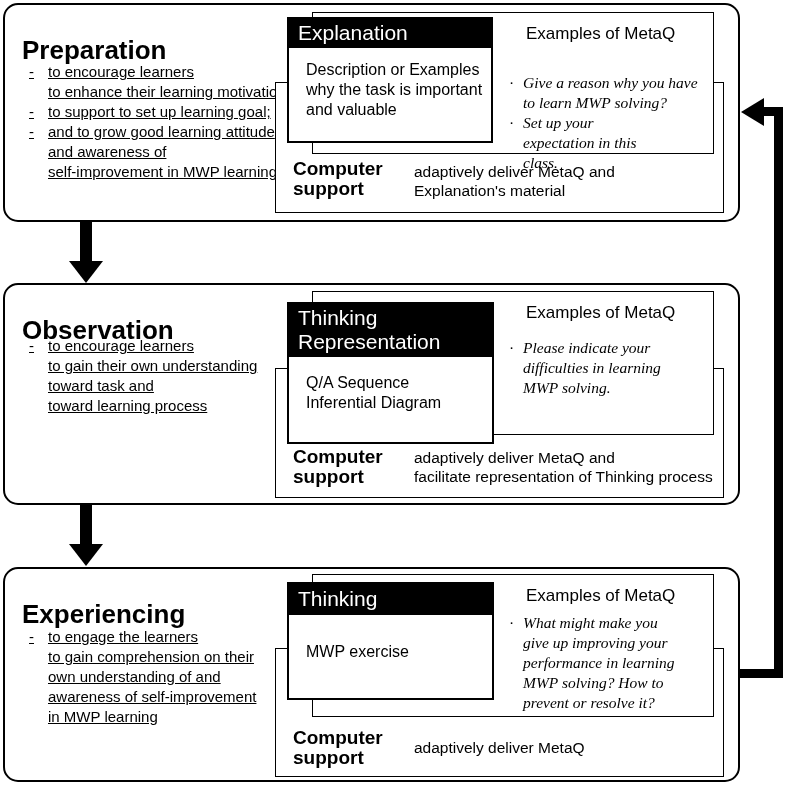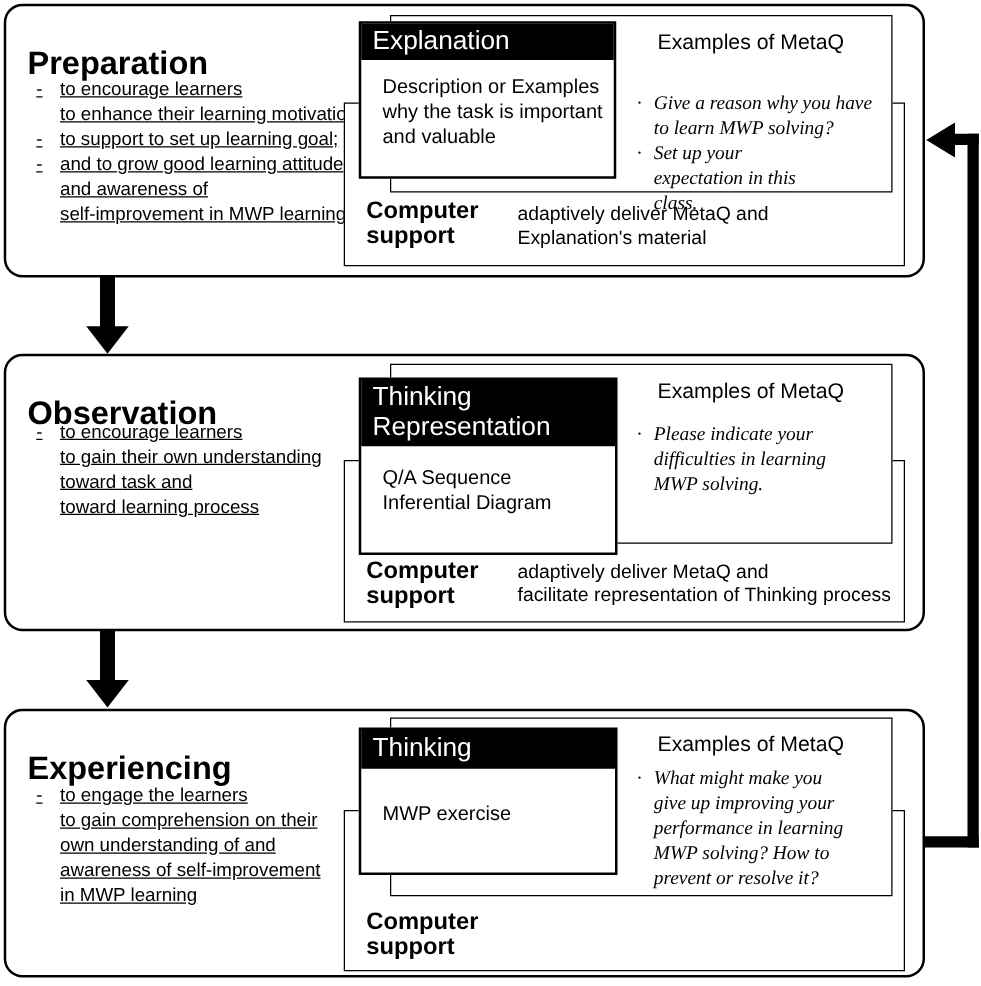--- a/index.html
+++ b/index.html
@@ -168,20 +168,21 @@
           <span>to engage the learners
 to gain comprehension on their
 own understanding of and
 awareness of self-improvement
 in MWP learning</span>
         </div>
     </div>
     <div class="cs-box">
       <div class="cs-label">Computer
 support</div>
+      <div class="cs-text">adaptively deliver MetaQ</div>
     </div>
     <div class="ex-box">
       <div class="ex-title">Examples of MetaQ</div>
       <div class="ex-items">
         <div class="ex-item">
             <span>What might make you
 give up improving your
 performance in learning
 MWP solving? How to
 prevent or resolve it?</span>

